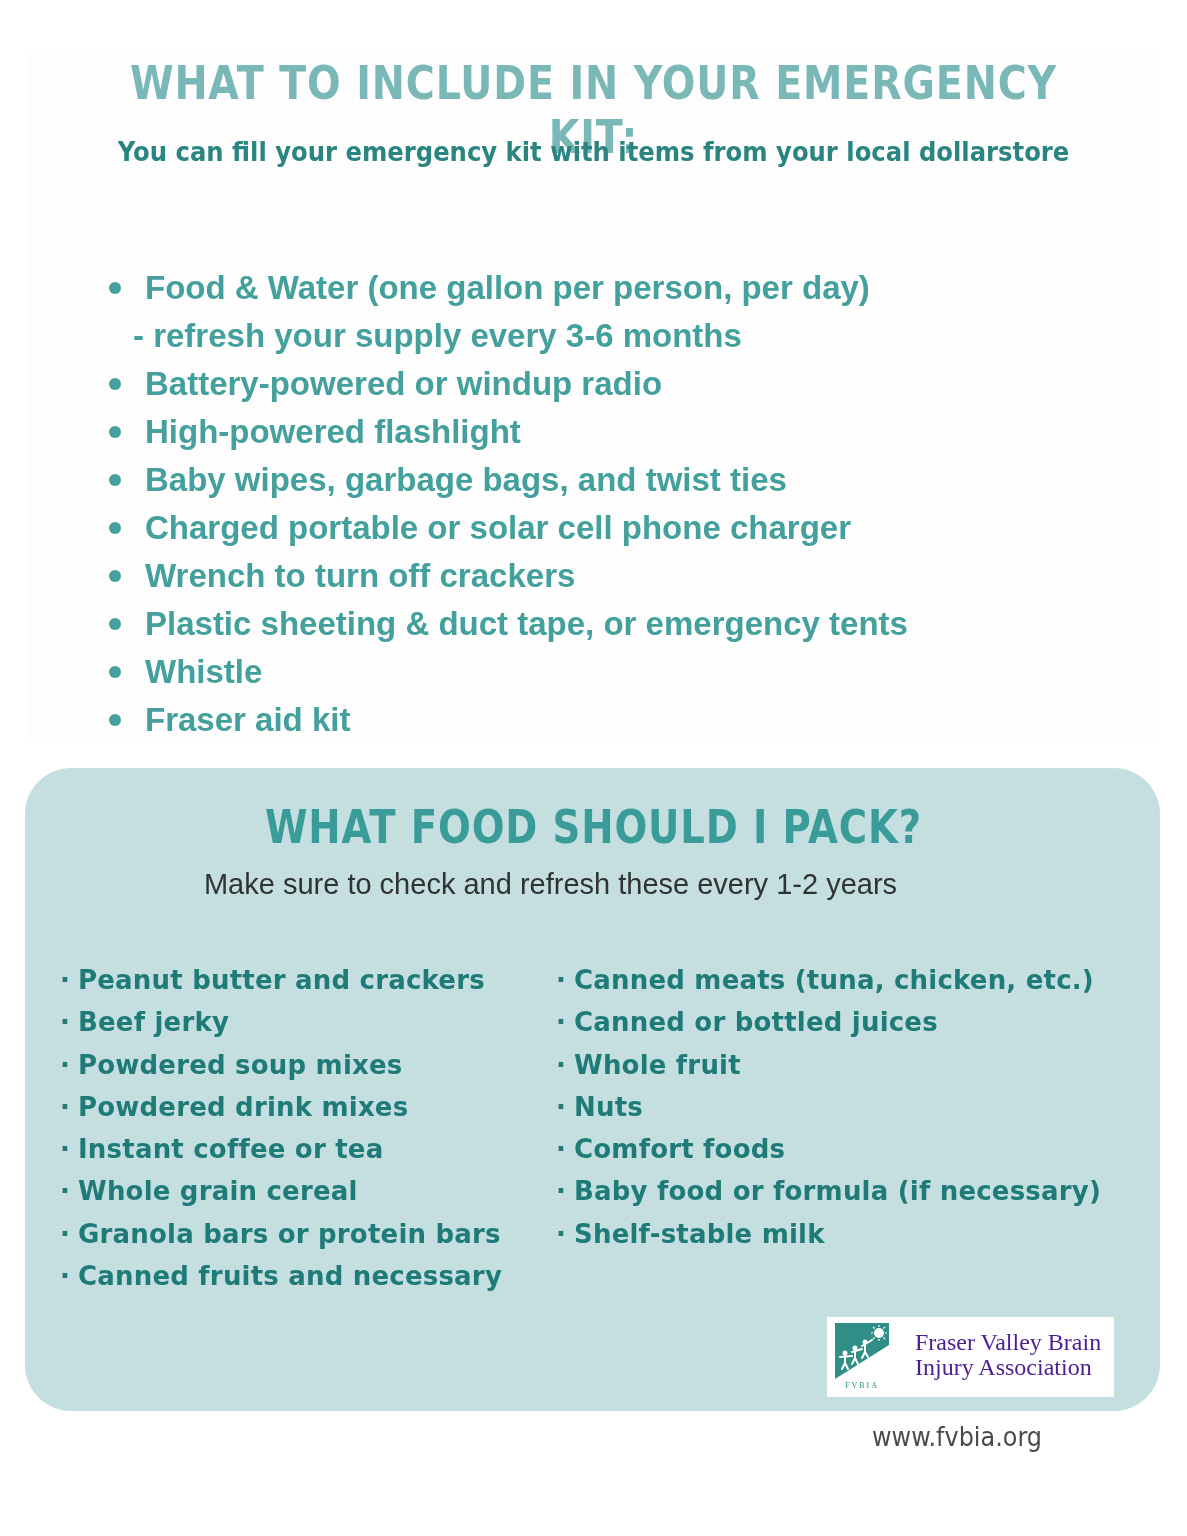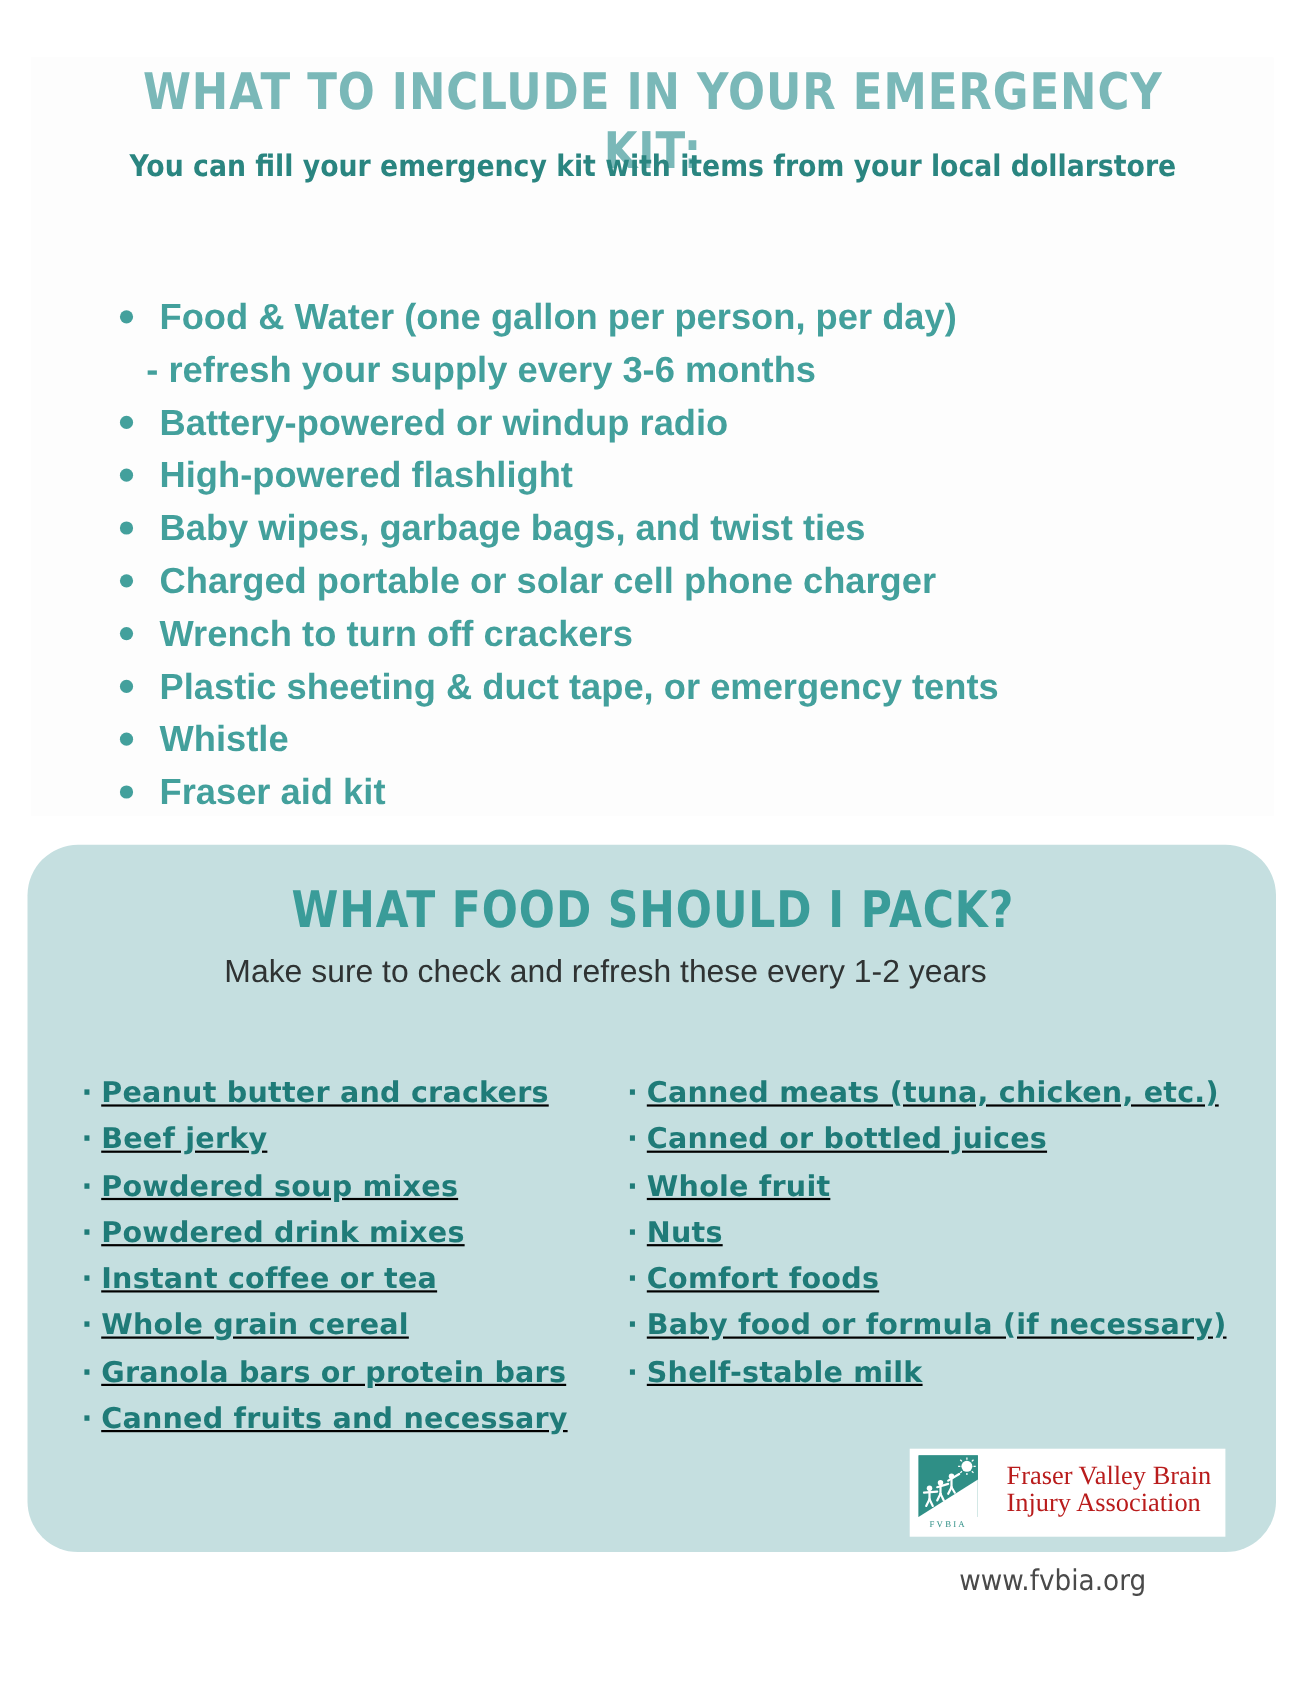--- a/index.html
+++ b/index.html
@@ -44,21 +44,21 @@
     .food-title {
       position: absolute; left: 0; top: 800px; width: 1187px; text-align: center;
       font-family: "DejaVu Sans", sans-serif; font-weight: bold;
       font-size: 46px; color: #3a9c99; letter-spacing: 1px;
       transform: scaleX(0.84); transform-origin: center;
     }
     .food-sub {
       position: absolute; left: 0; top: 868px; width: 1101px; text-align: center;
       font-family: "Liberation Sans", sans-serif; font-size: 29px; color: #2f3333;
     }
-    .food-col { position: absolute; margin: 14px; padding: 0; list-style: none; text-decoration: underline; }
+    .food-col { position: absolute; margin: 0; padding: 0; list-style: none; }
     .food-col.left { left: 60px; top: 959px; }
     .food-col.right { left: 556px; top: 959px; }
     .food-item {
       font-family: "DejaVu Sans", sans-serif; font-weight: bold;
       font-size: 26px; color: #1f7b78; height: 42.3px; line-height: 42px;
       white-space: nowrap; letter-spacing: 0.2px;
     }
     .food-item .dot { display: inline-block; width: 18px; color: #1f7b78; }
     .logo-box {
       position: absolute; left: 827px; top: 1317px; width: 287px; height: 80px;
@@ -66,21 +66,21 @@
     }
     .logo-mark {
       position: absolute; left: 8px; top: 6px; width: 54px; height: 56px; background: #2f8f86;
     }
     .logo-abbr {
       position: absolute; left: 8px; top: 64px; width: 54px; text-align: center;
       font-family: "Liberation Serif", serif; font-size: 8px; letter-spacing: 2px; color: #2f8f86;
     }
     .logo-name {
       position: absolute; left: 88px; top: 13px; width: 200px;
-      font-family: "Liberation Serif", serif; font-size: 24px; line-height: 25px; color: #b91c1c;
+      font-family: "Liberation Serif", serif; font-size: 24px; line-height: 25px; color: #4c1d95;
     }
     .website {
       position: absolute; left: 872px; top: 1422px;
       font-family: "DejaVu Sans", sans-serif; font-size: 26px; color: #4a4a4a;
       transform: scaleX(0.92); transform-origin: left;
     }
   </style>
 </head>
 <body>
 

